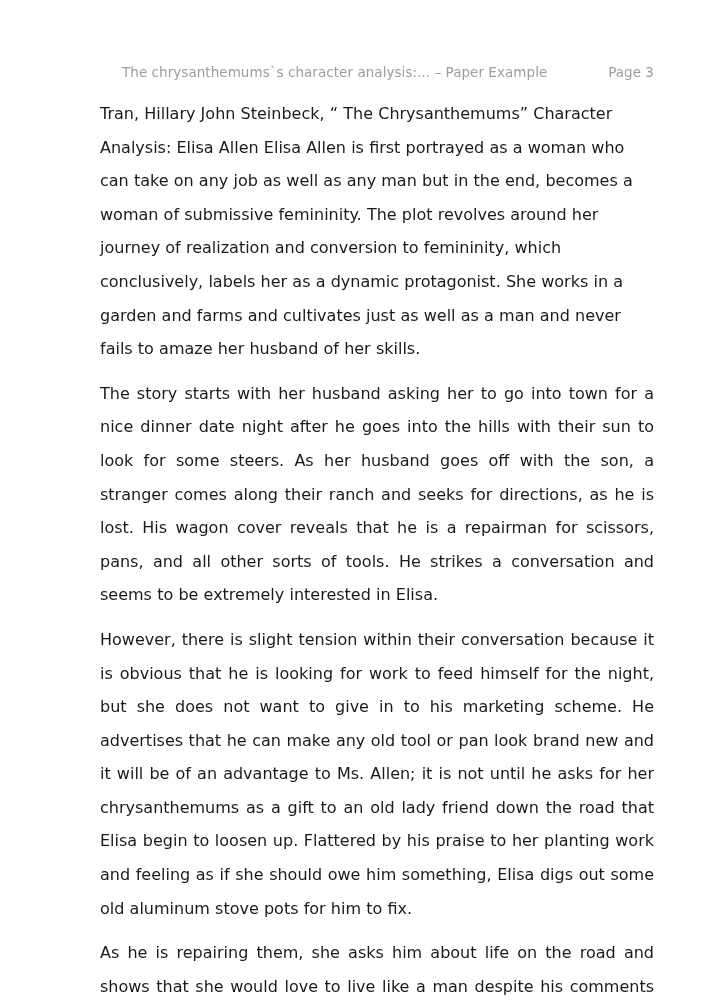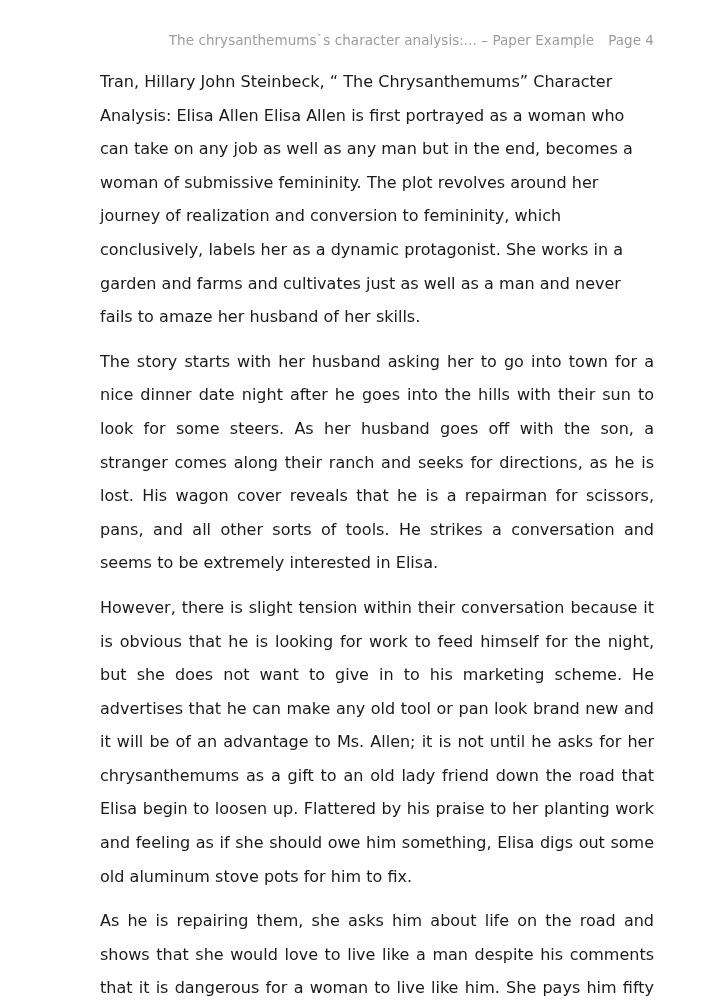--- a/index.html
+++ b/index.html
@@ -28,27 +28,28 @@
     position: absolute;
     left: 100px;
     top: 0;
     width: 554px;
   }
 
   
   .doc-header {
     display: flex;
     align-items: baseline;
-    justify-content: flex-end;
+    justify-content: space-between;
     font-size: 13.5px;
     color: #9d9d9d;
     letter-spacing: 0.05px;
-    padding-top: 31px;
+    padding-top: 63px;
     line-height: 18px;
     white-space: nowrap;
+    margin-left: 22px;
   }
   .doc-header .header-title {
     overflow: hidden;
     text-overflow: ellipsis;
   }
   .doc-header .header-page {
     flex: 0 0 auto;
     padding-left: 14px;
   }
 
@@ -91,21 +92,21 @@
 </style>
 </head>
 <body>
 
 <div class="page">
 
   <div class="content">
 
     <div class="doc-header">
       <span class="header-title">The chrysanthemums`s character analysis:... – Paper Example</span>
-      <span class="header-page">Page 4</span>
+      <span class="header-page">Page 3</span>
     </div>
 
     <div class="body-text">
       <p class="para align-left" style="text-align: left;">Tran, Hillary John Steinbeck, “ The Chrysanthemums” Character Analysis: Elisa Allen Elisa Allen is first portrayed as a woman who can take on any job as well as any man but in the end, becomes a woman of submissive femininity. The plot revolves around her journey of realization and conversion to femininity, which conclusively, labels her as a dynamic protagonist. She works in a garden and farms and cultivates just as well as a man and never fails to amaze her husband of her skills.</p>
       <p class="para">The story starts with her husband asking her to go into town for a nice dinner date night after he goes into the hills with their sun to look for some steers. As her husband goes off with the son, a stranger comes along their ranch and seeks for directions, as he is lost. His wagon cover reveals that he is a repairman for scissors, pans, and all other sorts of tools. He strikes a conversation and seems to be extremely interested in Elisa.</p>
       <p class="para">However, there is slight tension within their conversation because it is obvious that he is looking for work to feed himself for the night, but she does not want to give in to his marketing scheme. He advertises that he can make any old tool or pan look brand new and it will be of an advantage to Ms. Allen; it is not until he asks for her chrysanthemums as a gift to an old lady friend down the road that Elisa begin to loosen up. Flattered by his praise to her planting work and feeling as if she should owe him something, Elisa digs out some old aluminum stove pots for him to fix.</p>
       <p class="para">As he is repairing them, she asks him about life on the road and shows that she would love to live like a man despite his comments that it is dangerous for a woman to live like him. She pays him fifty cents and jokes that he might be coming along some new competition on the road because she too, can</p>
     </div>
 
   </div>

